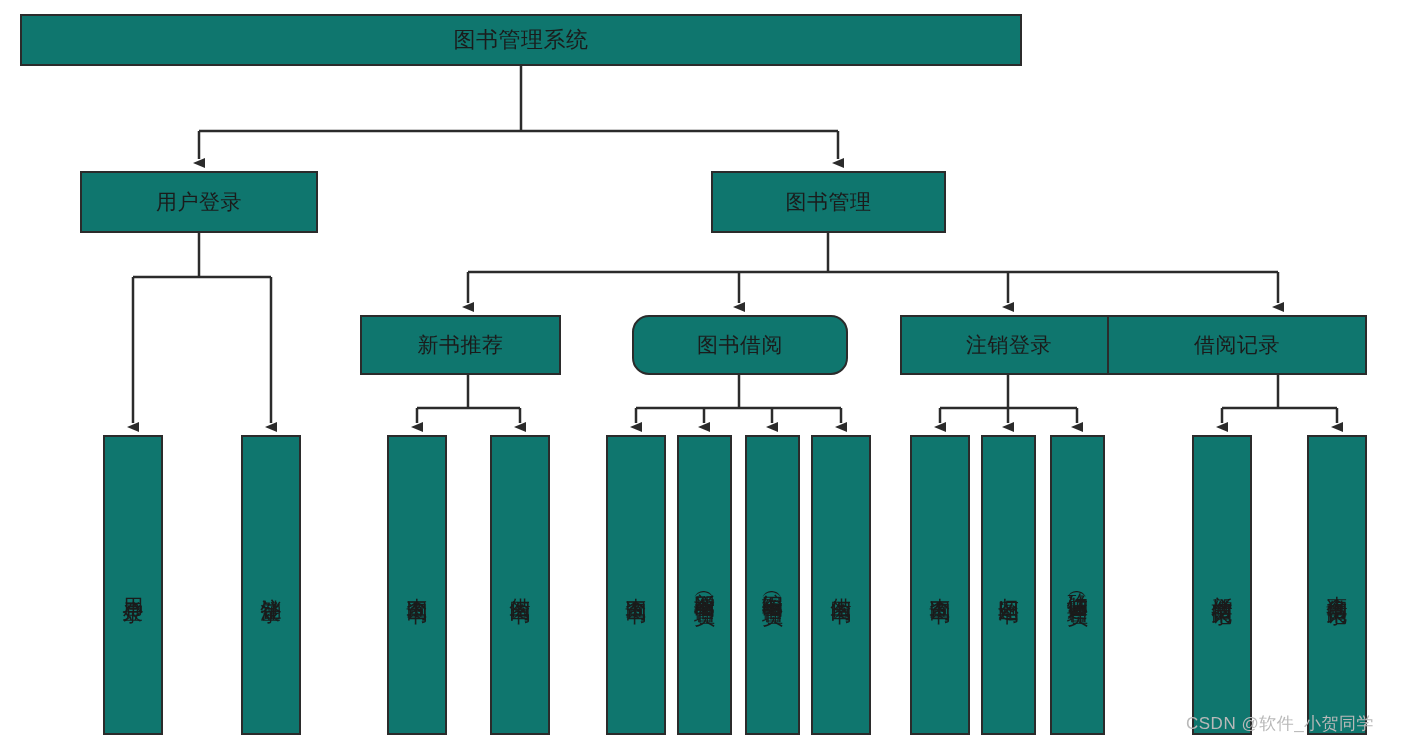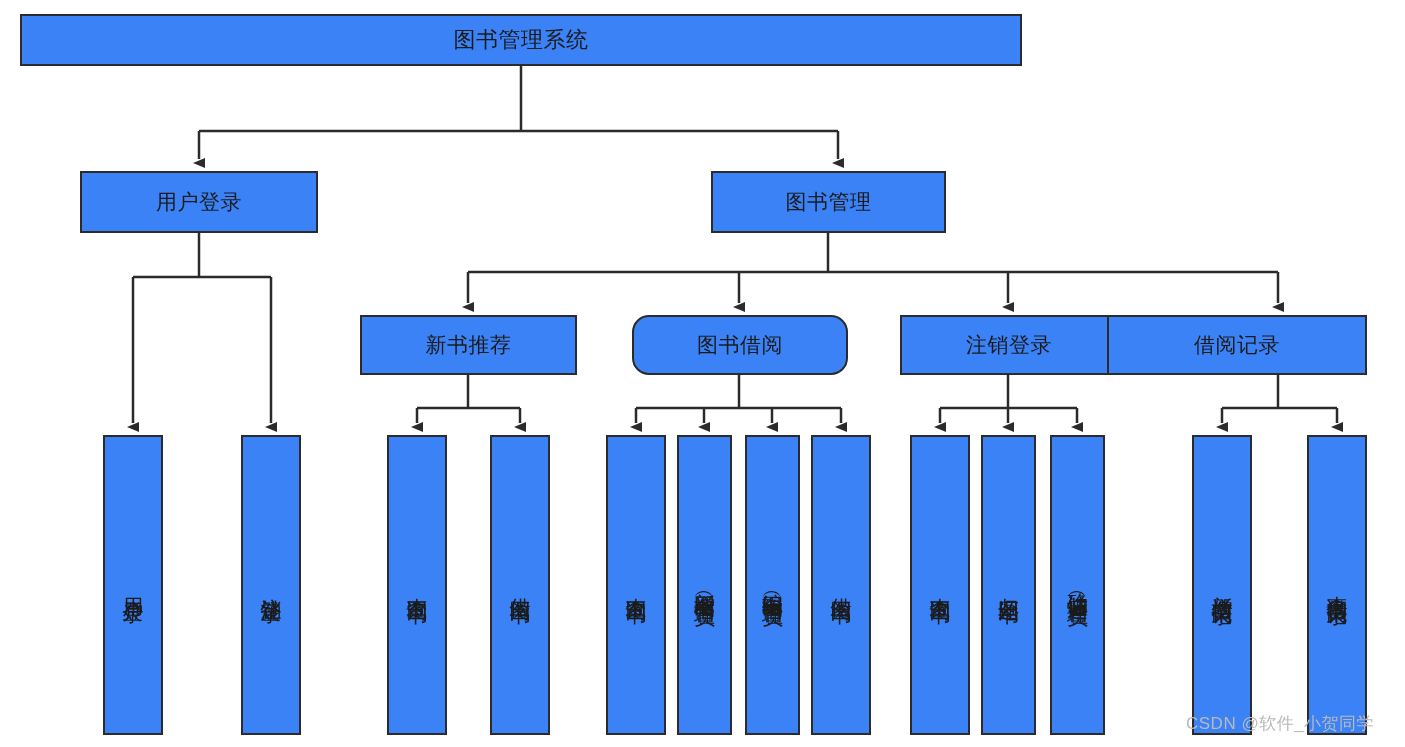--- a/index.html
+++ b/index.html
@@ -21,21 +21,21 @@
     position: absolute;
     left: 0;
     top: 0;
     width: 1405px;
     height: 747px;
     pointer-events: none;
   }
   .node {
     position: absolute;
     box-sizing: border-box;
-    background: #3b82f6;
+    background: #0f766e;
     border: 2px solid #2b2b2b;
     display: flex;
     align-items: center;
     justify-content: center;
     color: #1b1b1b;
   }
   .node .label {
     display: block;
     text-align: center;
     line-height: 1.16;
@@ -131,21 +131,21 @@
     <span class="label">图书管理系统</span>
   </div>
 
   <div class="node h" style="left:80px; top:171px; width:238px; height:62px;">
     <span class="label">用户登录</span>
   </div>
   <div class="node h" style="left:711px; top:171px; width:235px; height:62px;">
     <span class="label">图书管理</span>
   </div>
 
-  <div class="node h" style="left:360px; top:315px; width:217px; height:60px;">
+  <div class="node h" style="left:360px; top:315px; width:201px; height:60px;">
     <span class="label">新书推荐</span>
   </div>
   <div class="node h" style="left:632px; top:315px; width:216px; height:60px;border-radius:17px;">
     <span class="label">图书借阅</span>
   </div>
   <div class="node h" style="left:900px; top:315px; width:218px; height:60px;">
     <span class="label">注销登录</span>
   </div>
   <div class="node h" style="left:1107px; top:315px; width:260px; height:60px;">
     <span class="label">借阅记录</span>

